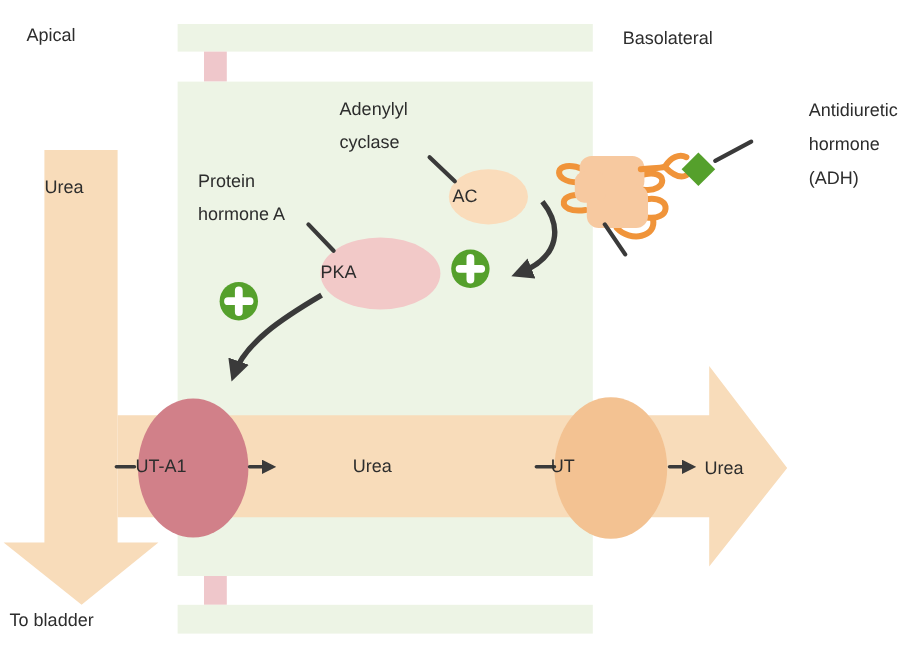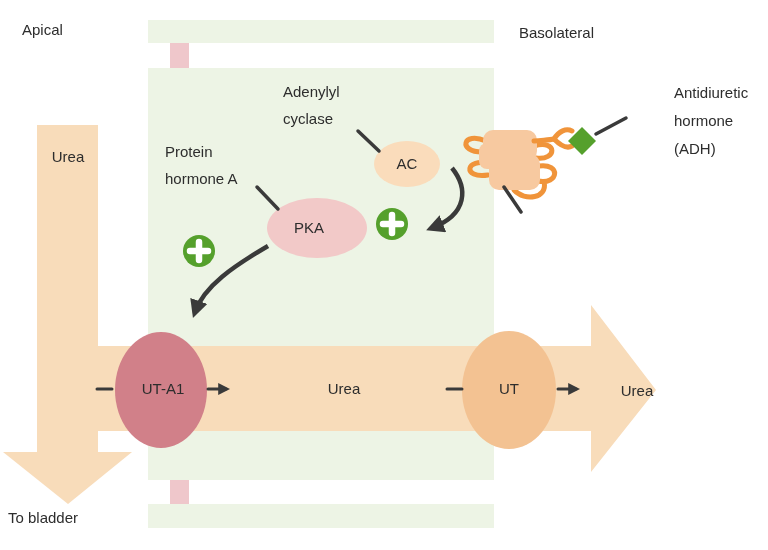--- a/index.html
+++ b/index.html
@@ -2,21 +2,21 @@
 <html style="--cell-fill: #edf4e5; --junction-pink: #efc7cb; --flow-peach: #f8dcba; --transporter-rose: #d18089; --transporter-tan: #f3c292; --pka-pink: #f2c9c8; --ac-peach: #fadcbb; --receptor-body: #f7c9a0; --receptor-loop: #f0943a; --stimulus-green: #55a02c; --ink: #3a3a3a; --text: #2d2d2d;"><head>
 <meta charset="utf-8">
 <style>
   html,body{margin:0;padding:0;background:#ffffff;}
   .stage{
     position:relative;width:768px;height:550px;background:#ffffff;overflow:hidden;
     font-family:"Liberation Sans", sans-serif;color:var(--text);
   }
   .stage svg{position:absolute;left:0;top:0;}
   .lbl{position:absolute;font-size:15px;line-height:24px;color:var(--text);white-space:nowrap;}
-  .lbl.center{text-align:center;}
+  .lbl.center{}
   .lbl.ml{line-height:27px;}
   .lbl sub{font-size:0.65em;}
   
   .cell{fill:var(--cell-fill);}
   .junction{fill:var(--junction-pink);}
   .flow{fill:var(--flow-peach);}
   .rose{fill:var(--transporter-rose);}
   .tan{fill:var(--transporter-tan);}
   .pkaFill{fill:var(--pka-pink);}
   .acFill{fill:var(--ac-peach);}

